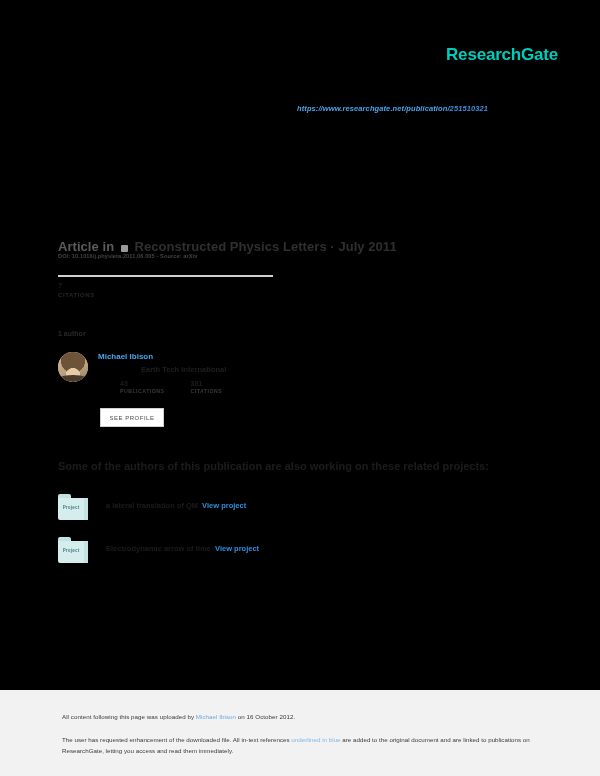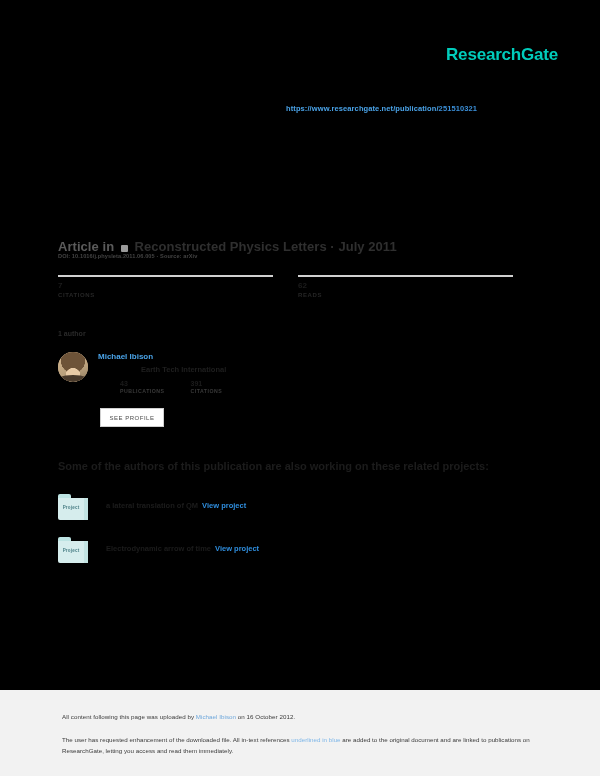--- a/index.html
+++ b/index.html
@@ -42,27 +42,28 @@
     font-size: 17px;
     font-weight: bold;
     letter-spacing: -0.2px;
     color: #00ccbb;
     white-space: nowrap;
   }
 
   
   #pub-url {
     position: absolute;
-    left: 286px;
+    left: 297px;
     top: 104px;
     font-size: 7.5px;
     font-weight: bold;
     color: #4aa3e8;
     white-space: nowrap;
     letter-spacing: 0.1px;
+    font-style: italic;
   }
   #pub-url .pub-id {
     color: #3b8fd8;
   }
 
   
   #article-meta {
     position: absolute;
     left: 58px;
     top: 239px;
@@ -355,25 +356,20 @@
     </div>
 
     <div id="article-doi">DOI: 10.1016/j.physleta.2011.06.005 · Source: arXiv</div>
 
     <div class="stat-block citations">
       <div class="stat-rule"></div>
       <div class="stat-count">7</div>
       <div class="stat-label">CITATIONS</div>
     </div>
 
-    <div class="stat-block reads">
-      <div class="stat-rule"></div>
-      <div class="stat-count">62</div>
-      <div class="stat-label">READS</div>
-    </div>
 
     <div id="authors-count">1 author</div>
 
     <div id="author-row">
       <div id="avatar">
         <div class="face"></div>
         <div class="shoulder"></div>
       </div>
       <div class="author-info">
         <div id="author-name">Michael Ibison</div>

